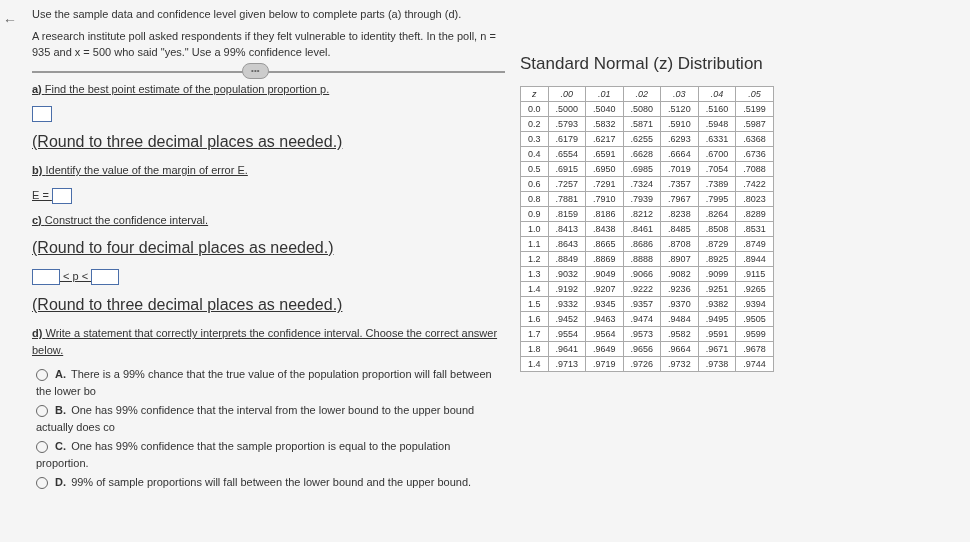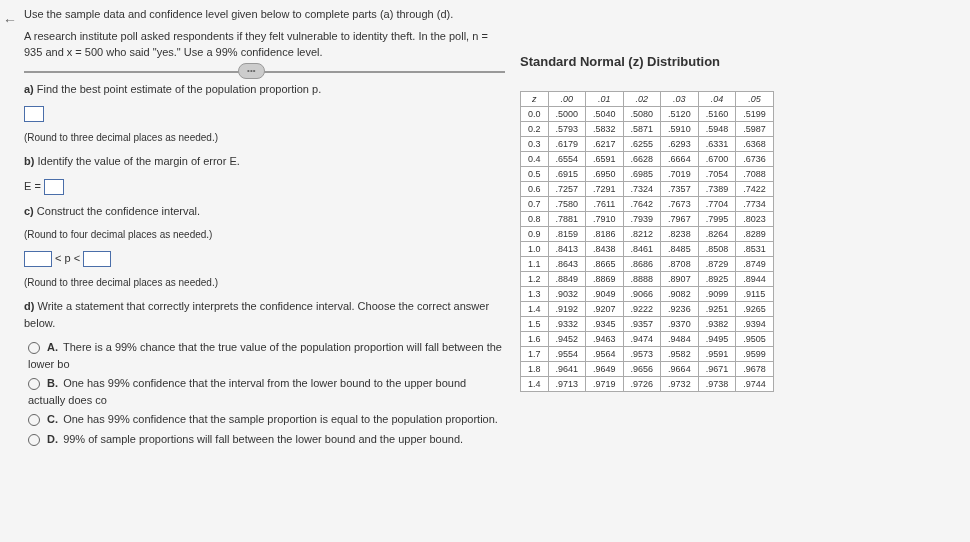--- a/index.html
+++ b/index.html
@@ -15,21 +15,21 @@
     }
     .arrow-back {
       position: absolute;
       left: 3px;
       top: 10px;
       font-size: 14px;
       color: #666;
     }
     .container {
       display: flex;
-      padding: 6px 10px 10px 24px;
+      padding: 6px 10px 10px 32px;
       gap: 15px;
     }
     .left-panel {
       flex: 1;
       line-height: 1.5;
     }
     .right-panel {
       width: 440px;
       margin-top: 48px;
     }
@@ -67,48 +67,48 @@
       right: 50%;
       top: -8px;
       background: #ccc;
       border: 1px solid #999;
       border-radius: 8px;
       padding: 1px 8px;
       font-size: 8px;
       color: #666;
     }
     .section-label { font-weight: bold; display: inline; }
-    .section { margin-bottom: 8px; }
+    .section { margin-bottom: 8px; text-decoration: underline; }
     .input-box {
       display: inline-block;
       width: 20px;
       height: 16px;
       border: 1px solid #4a6ea9;
       background: white;
       vertical-align: middle;
     }
     .input-box-wide {
       width: 28px;
     }
-    .round-note { font-size: 10px; }
+    .round-note { font-size: 16px; }
     .answer-options { margin-top: 6px; }
     .option { margin: 3px 0 3px 4px; }
     .radio {
       display: inline-block;
       width: 12px; height: 12px;
       border: 1.5px solid #666;
       border-radius: 50%;
       vertical-align: middle;
       margin-right: 4px;
     }
     .option-label { font-weight: bold; margin-right: 2px; }
     .ztable-title {
-      font-size: 13px;
-      margin-bottom: 22px;
-      font-weight: bold;
+      font-size: 17px;
+      margin-bottom: 12px;
+      font-weight: normal;
     }
     table.z {
       border-collapse: collapse;
       font-size: 9px;
       background: white;
     }
     table.z th, table.z td {
       border: 1px solid #aaa;
       padding: 2px 7px;
       text-align: center;
@@ -252,29 +252,20 @@
           <tr>
             <td>0.6</td>
             <td>.7257</td>
             <td>.7291</td>
             <td>.7324</td>
             <td>.7357</td>
             <td>.7389</td>
             <td>.7422</td>
           </tr>
           <tr>
-            <td>0.7</td>
-            <td>.7580</td>
-            <td>.7611</td>
-            <td>.7642</td>
-            <td>.7673</td>
-            <td>.7704</td>
-            <td>.7734</td>
-          </tr>
-          <tr>
             <td>0.8</td>
             <td>.7881</td>
             <td>.7910</td>
             <td>.7939</td>
             <td>.7967</td>
             <td>.7995</td>
             <td>.8023</td>
           </tr>
           <tr>
             <td>0.9</td>

